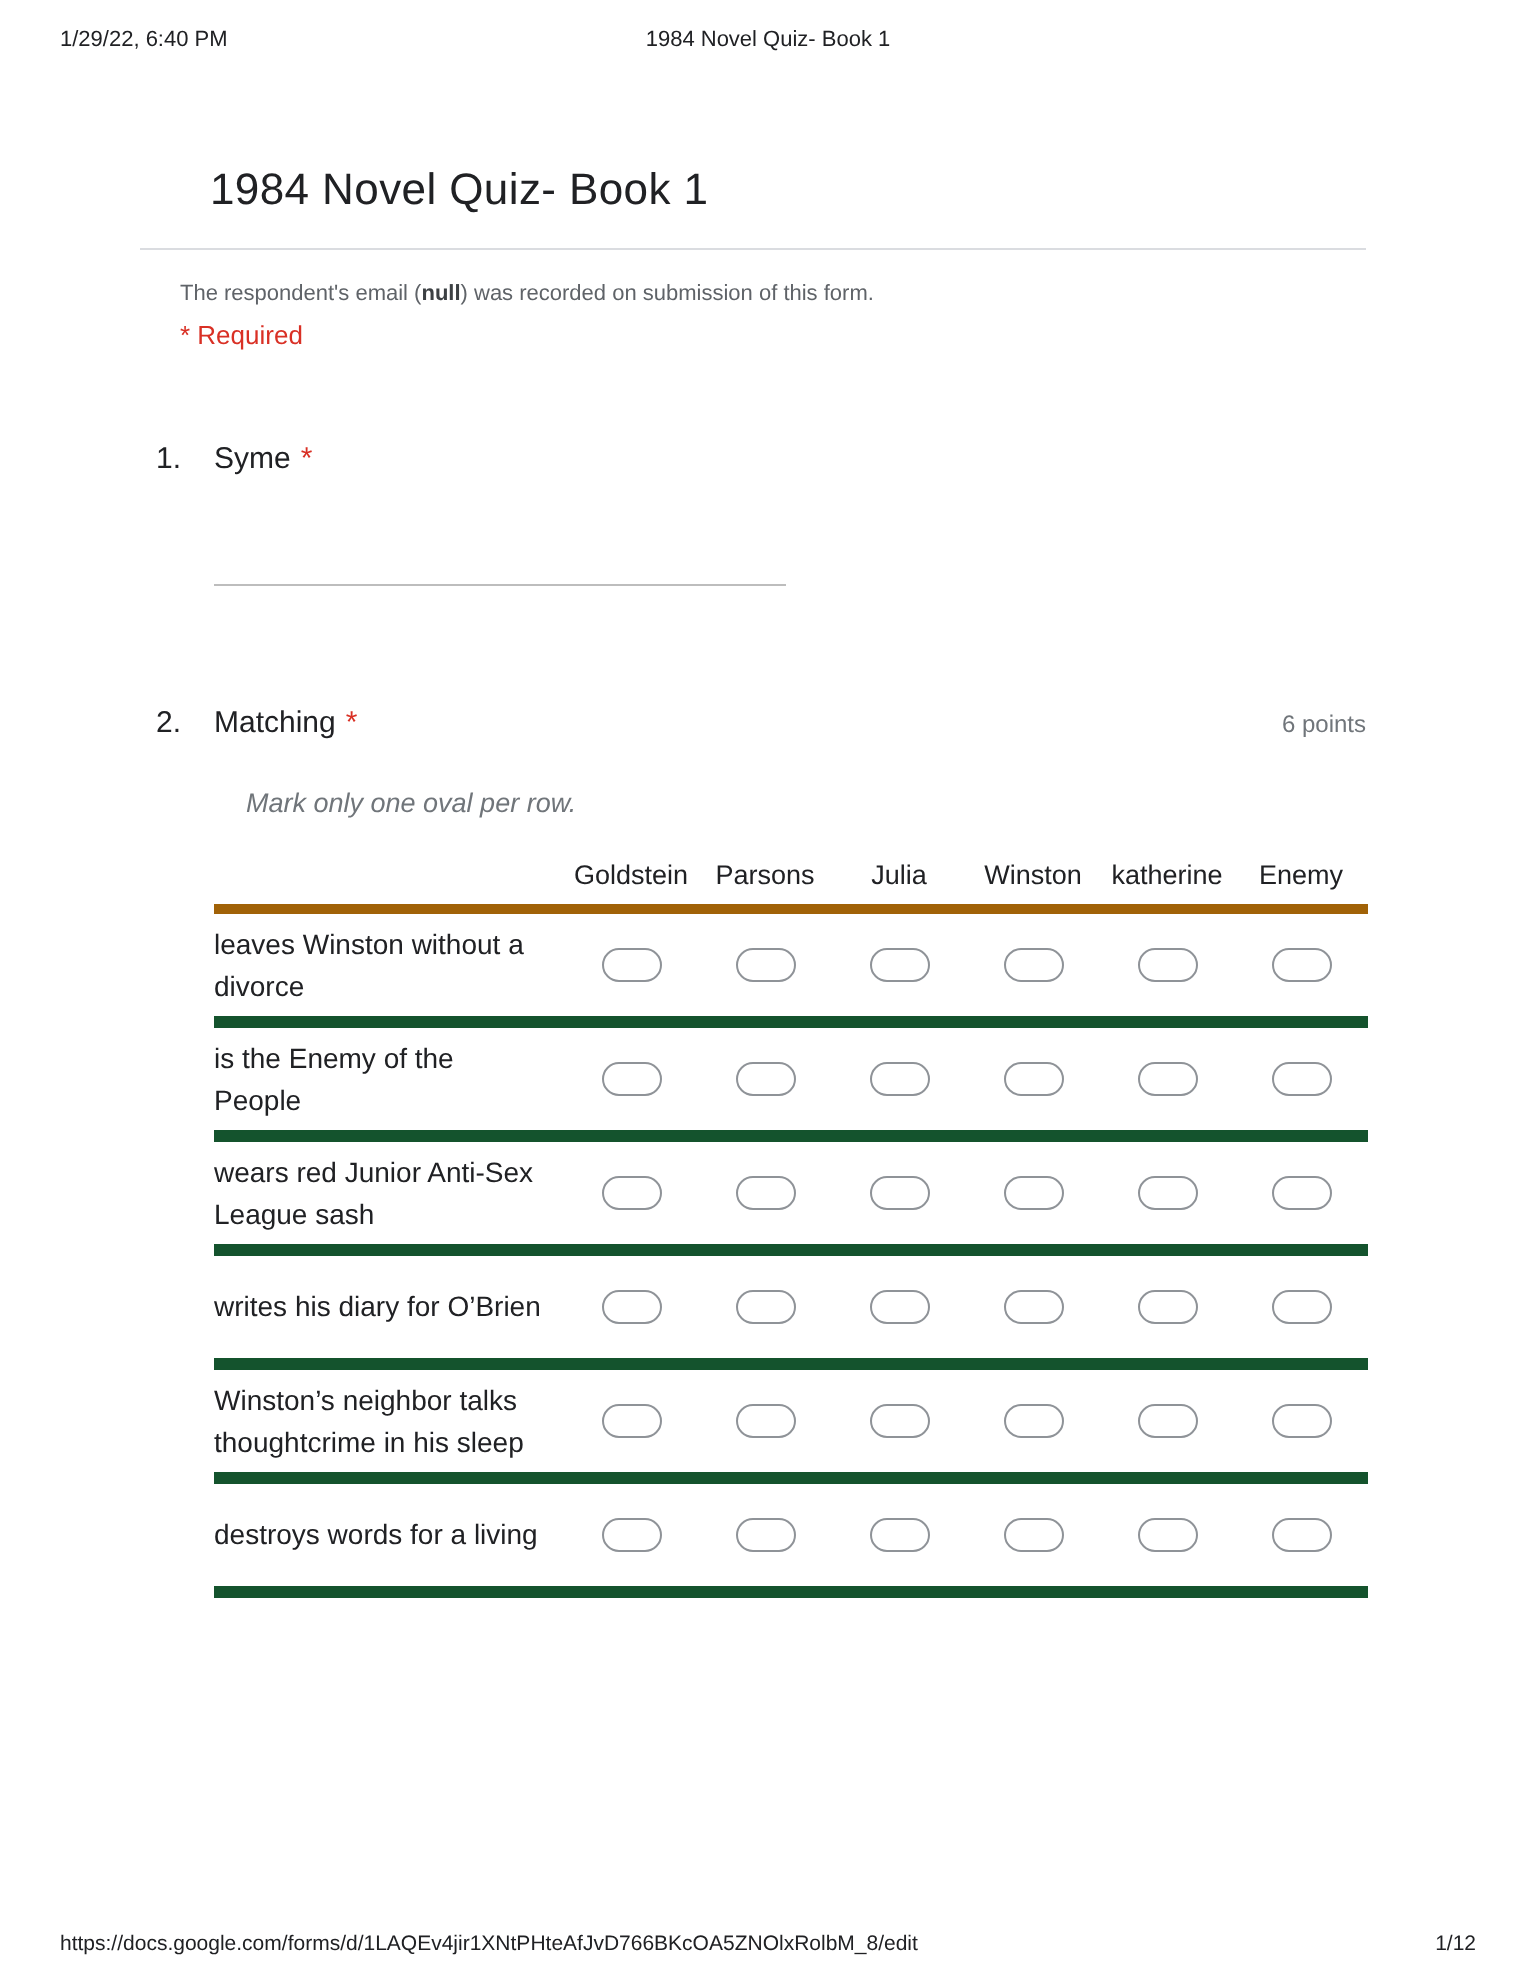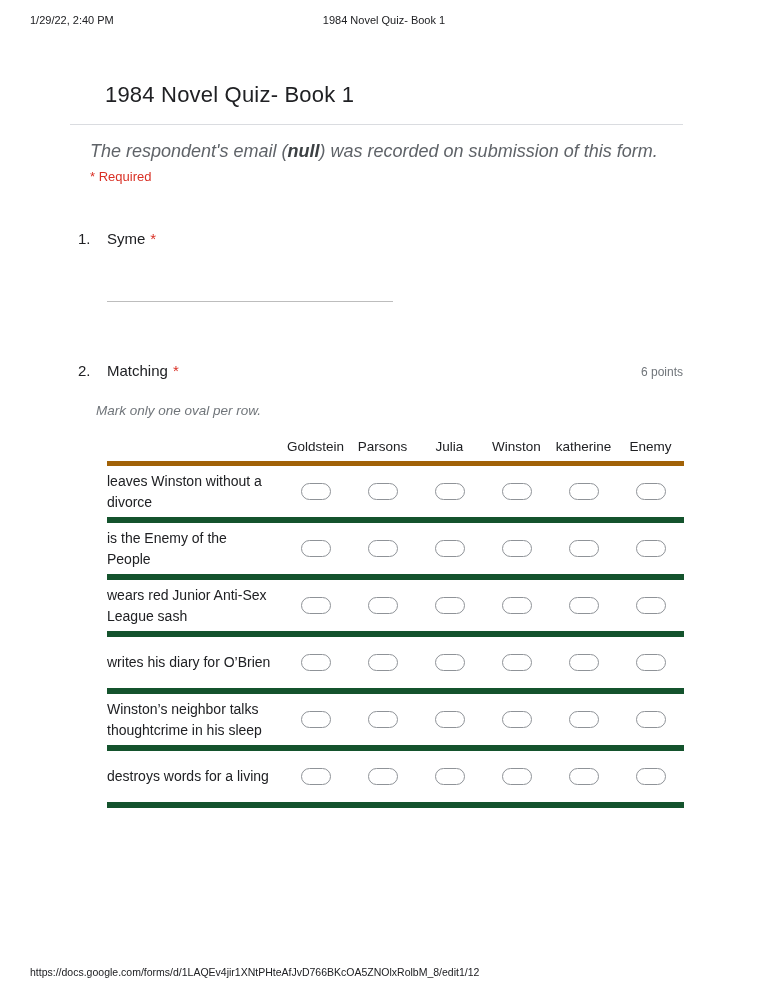--- a/index.html
+++ b/index.html
@@ -24,21 +24,21 @@
     color: #202124;
   }
   .print-header .ts { position: absolute; left: 30px; top: 0; }
   .print-header .pt { display: block; width: 100%; text-align: center; }
   .print-footer {
     position: absolute;
     bottom: 16px;
     left: 30px;
     right: 30px;
     display: flex;
-    justify-content: flex-start;
+    justify-content: space-between;
     font-size: 10.5px;
     color: #202124;
   }
 
   
   .content {
     position: absolute;
     left: 70px;
     top: 70px;
     width: 613px;
@@ -50,23 +50,22 @@
     font-weight: 400;
     color: #202124;
     letter-spacing: 0.2px;
   }
   .title-divider {
     margin-top: 16px;
     border-bottom: 1px solid #dadce0;
   }
   .email-notice {
     margin: 16px 0 0 20px;
-    font-size: 18px;
+    font-size: 11px;
     color: #5f6368;
-    font-style: italic;
   }
   .email-notice b { color: #3c4043; }
   .required-note {
     margin: 7px 0 0 20px;
     font-size: 13px;
     color: #d93025;
   }
 
   .question { margin-top: 46px; }
   .q-header {
@@ -88,21 +87,21 @@
   .email-input-line {
     margin: 54px 0 0 37px;
     width: 286px;
     height: 0;
     border-bottom: 1px solid #bdbdbd;
     cursor: text;
   }
 
   .question.matching { margin-top: 60px; }
   .instruction {
-    margin: 24px 0 0 26px;
+    margin: 24px 0 0 53px;
     font-size: 13.5px;
     font-style: italic;
     color: #70757a;
   }
 
   .grid {
     margin: 14px 0 0 37px;
     width: 577px;
   }
   .grid-row {
@@ -144,21 +143,21 @@
     background: #ffffff;
     cursor: pointer;
   }
 </style>
 </head>
 <body>
 
 <div class="page">
 
   <div class="print-header">
-    <span class="ts">1/29/22, 2:40 PM</span>
+    <span class="ts">1/29/22, 6:40 PM</span>
     <span class="pt">1984 Novel Quiz- Book 1</span>
   </div>
 
   <div class="content">
 
     <h1 class="form-title">1984 Novel Quiz- Book 1</h1>
     <div class="title-divider"></div>
 
     <p class="email-notice"><span>The respondent's email (</span><b>null</b><span>) was recorded on submission of this form.</span></p>
     <p class="required-note">* Required</p>

